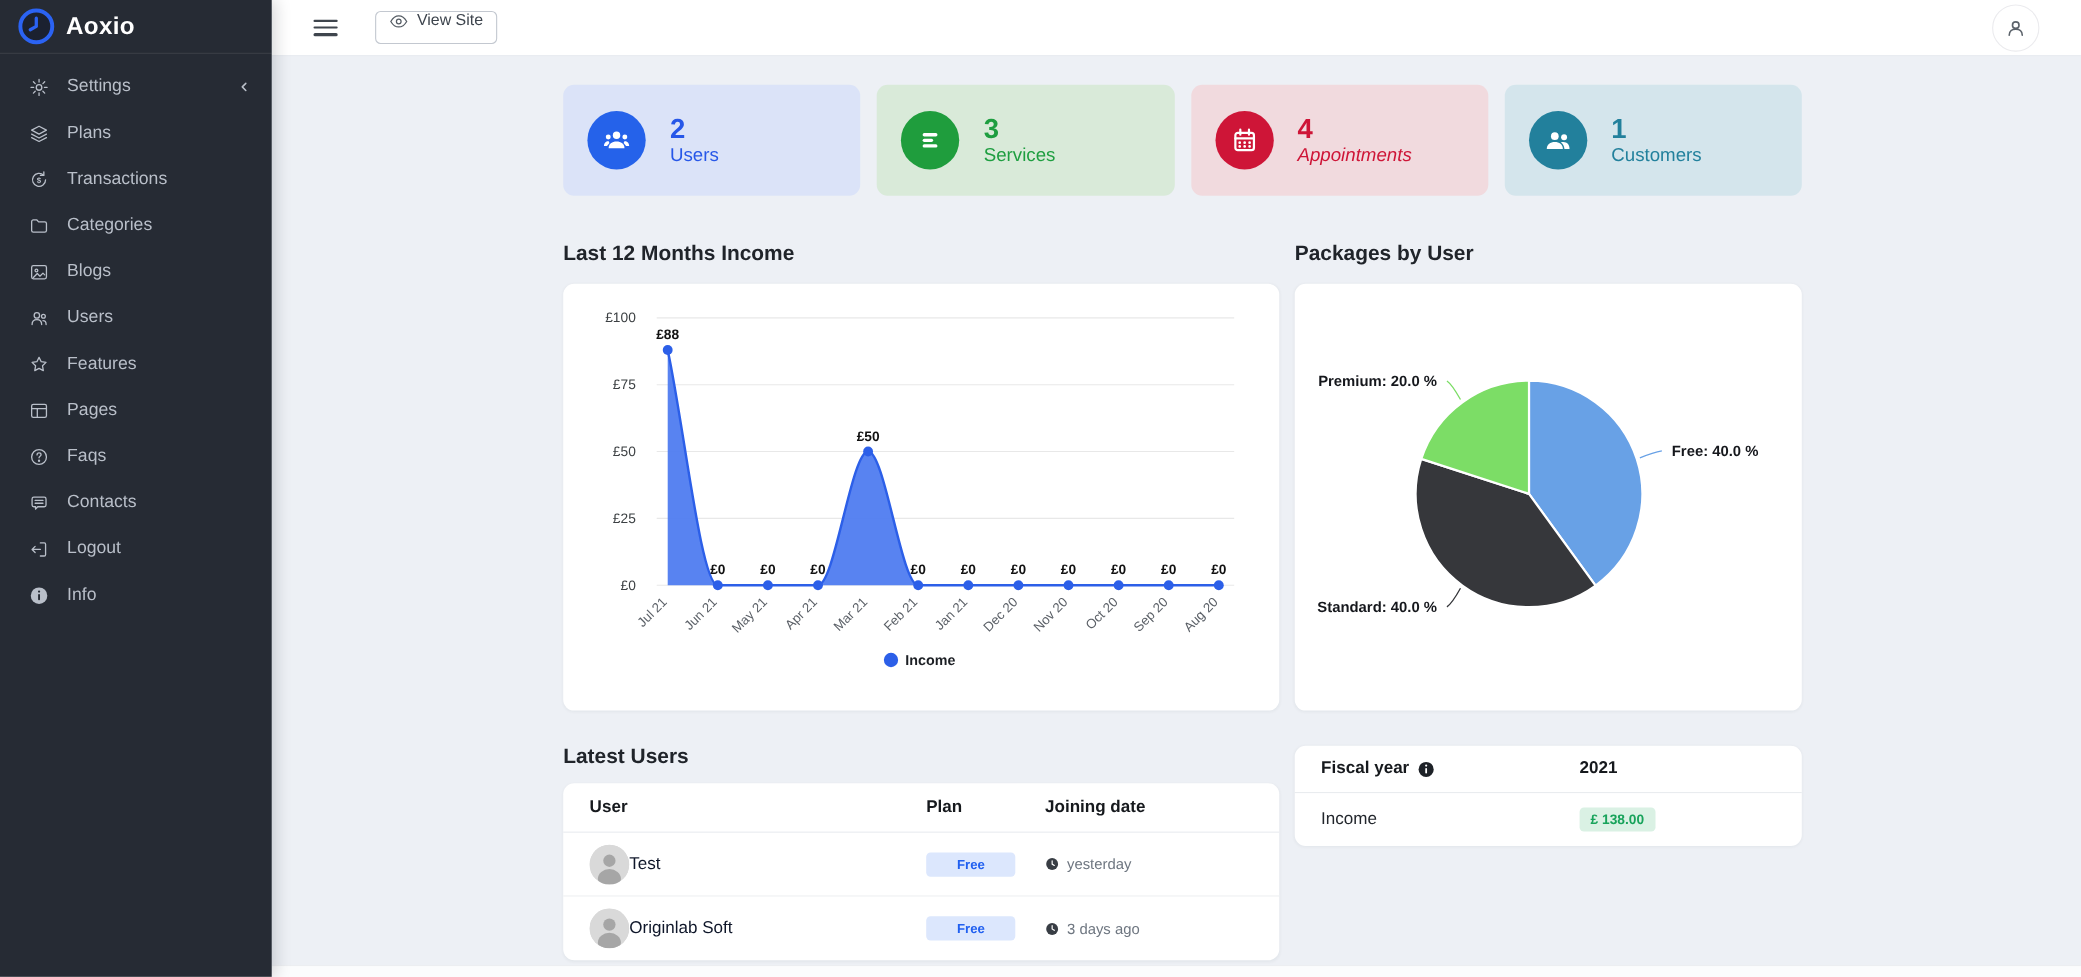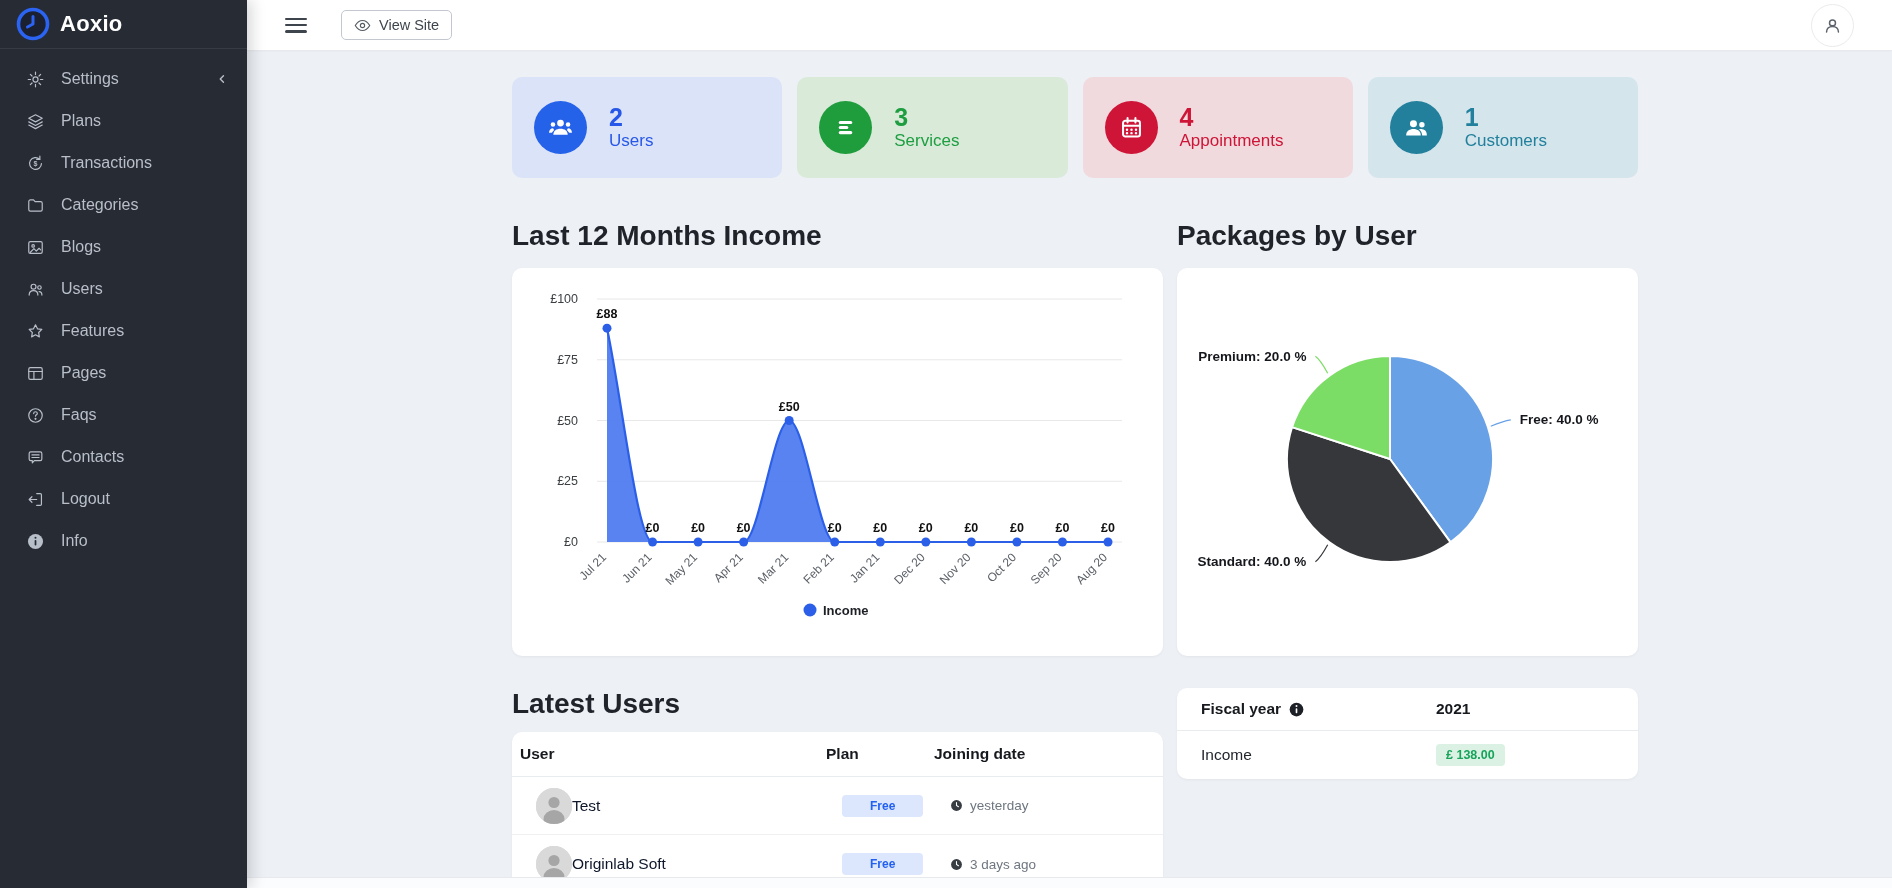--- a/index.html
+++ b/index.html
@@ -19,53 +19,53 @@
   .nav-item .nico svg { width:19px; height:19px; }
   .nav-item.active { background:#2d62f1; color:#fff; margin:0 5px 4px 5px; padding-left:21px;
                      border-radius:6px; }
   .chev { margin-left:auto; display:flex; }
 
   
   .topbar { margin-left:247px; height:50px; background:#fff; display:flex; align-items:center;
             padding:0 38px; position:relative; box-shadow:0 1px 2px rgba(30,35,45,.05); }
   .hamburger { width:22px; height:15px; display:flex; flex-direction:column; justify-content:space-between; cursor:pointer; }
   .hamburger span { display:block; height:2.6px; background:#3f454d; border-radius:2px; }
-  .view-site-btn { margin-left:34px; height:30px; display:flex; align-items:center; gap:8px;
+  .view-site-btn { margin-left:34px; height:30px; display:flex; gap:8px;
                    padding:0 12px; background:#fff; border:1px solid #c3c8d0; border-radius:5px;
                    font-size:14.5px; color:#3e454e; cursor:pointer; font-family:inherit; }
   .user-btn { margin-left:auto; width:43px; height:43px; border-radius:50%; background:#fff;
               border:1px solid #ebebee; display:flex; align-items:center; justify-content:center; cursor:pointer; }
 
   
   .main { margin-left:247px; padding-top:27px; }
   .container { width:1126px; margin-left:265px; }
 
   .stats { display:flex; gap:15px; }
   .stat-card { flex:1; height:101px; border-radius:10px; display:flex; align-items:center;
                padding-left:22px; cursor:pointer; }
   .stat-icon { width:53px; height:53px; border-radius:50%; display:flex; align-items:center;
                justify-content:center; flex:0 0 auto; }
   .stat-icon svg { width:27px; height:27px; }
   .stat-text { margin-left:22px; }
   .stat-value { font-size:25px; font-weight:bold; line-height:1.05; }
   .stat-label { font-size:17px; margin-top:1px; }
 
-  .section-title { font-size:28px; font-weight:bold; color:#20242a; margin-bottom:16px; }
+  .section-title { font-size:19px; font-weight:bold; color:#20242a; margin-bottom:16px; }
   .card { background:#fff; border-radius:10px; box-shadow:0 1px 3px rgba(25,30,40,.05); }
 
   .charts-row { display:flex; gap:14px; margin-top:42px; }
   .col-left { width:651px; } .col-right { width:461px; }
   .income-card { width:651px; height:388px; padding:20px; }
   .pie-card { width:461px; height:388px; padding:16px; }
 
   .bottom-row { display:flex; gap:14px; margin-top:32px; align-items:flex-start; }
   .bottom-row .section-title { margin-bottom:12px; }
 
   
-  .t-head { display:flex; padding:13px 8px; font-weight:bold; font-size:15.5px; color:#16191d;
+  .t-head { display:flex; padding:13px 24px; font-weight:bold; font-size:15.5px; color:#16191d;
             border-bottom:1px solid #e9ecef; align-items:center; }
   .cu { width:306px; } .cp { width:108px; } .cj { flex:1; }
   .t-row { display:flex; align-items:center; padding:11px 24px; height:58px;
            border-bottom:1px solid #eef0f2; }
   .t-row:last-child { border-bottom:none; }
   .u-cell { width:306px; display:flex; align-items:center; }
   .avatar { width:36px; height:36px; border-radius:50%; background:#d9d9d9; overflow:hidden; flex:0 0 auto; }
   .u-name { font-size:15.5px; color:#0f172a; }
   .badge-free { display:inline-block; background:#dce7fd; color:#2160f0; font-weight:bold;
                 font-size:12px; padding:4px 28px; border-radius:4px; }
@@ -278,21 +278,21 @@
         <div class="stat-card" style="background: rgb(241, 218, 222);">
           <div class="stat-icon" style="background: rgb(206, 21, 55);">
             <svg viewBox="0 0 24 24" fill="none" stroke="#fff" stroke-width="1.8" stroke-linecap="round">
               <rect x="4.5" y="6" width="15" height="14" rx="2"></rect>
               <path d="M8.5 3.5v4M15.5 3.5v4M4.5 10.5h15"></path>
               <path d="M8 14h.01M12 14h.01M16 14h.01M8 17h.01M12 17h.01M16 17h.01" stroke-width="2.2"></path>
             </svg>
           </div>
           <div class="stat-text">
             <div class="stat-value" style="color: rgb(206, 21, 55);">4</div>
-            <div class="stat-label" style="color: rgb(206, 21, 55);">Appointments</div>
+            <div class="stat-label" style="color: rgb(206, 21, 55); font-style: italic;">Appointments</div>
           </div>
         </div>
         <div class="stat-card" style="background: rgb(212, 229, 236);">
           <div class="stat-icon" style="background: rgb(34, 128, 156);">
             <svg viewBox="0 0 24 24" fill="#fff">
               <circle cx="9.3" cy="8.7" r="3.1"></circle>
               <path d="M2.8 19c0-3.7 2.9-5.6 6.5-5.6s6.5 1.9 6.5 5.6Z"></path>
               <circle cx="16.8" cy="9.5" r="2.4"></circle>
               <path d="M16.2 13.4c3 .1 5 1.8 5 5.6h-4.1c-.3-2.4-1.3-4.2-2.9-5.2.6-.3 1.3-.4 2-.4Z"></path>
             </svg>

